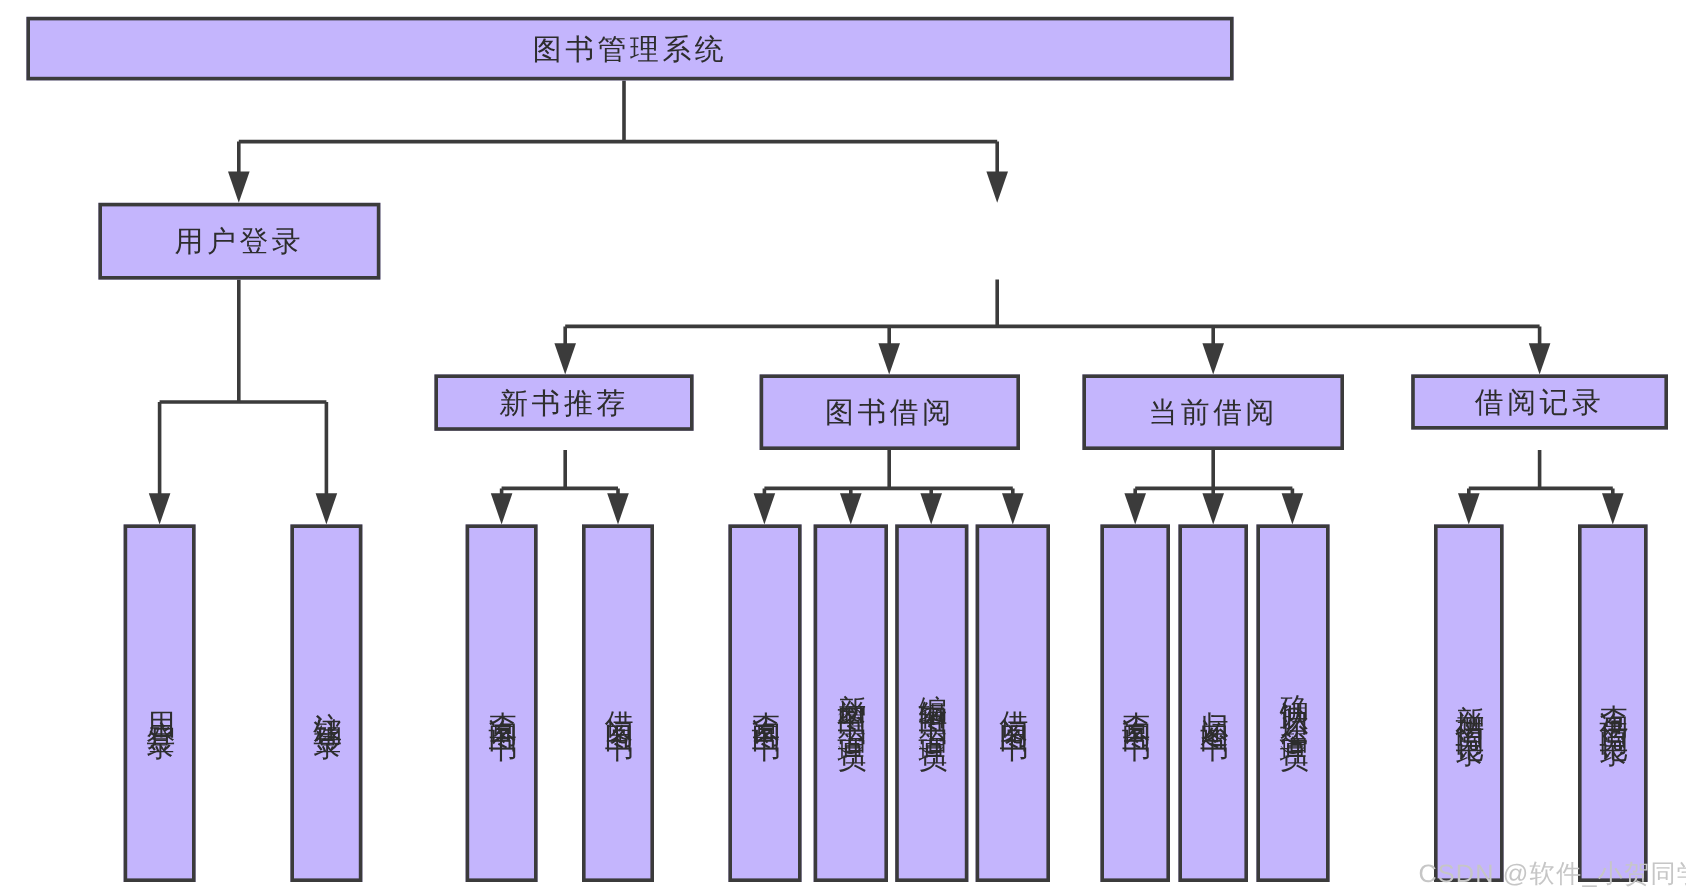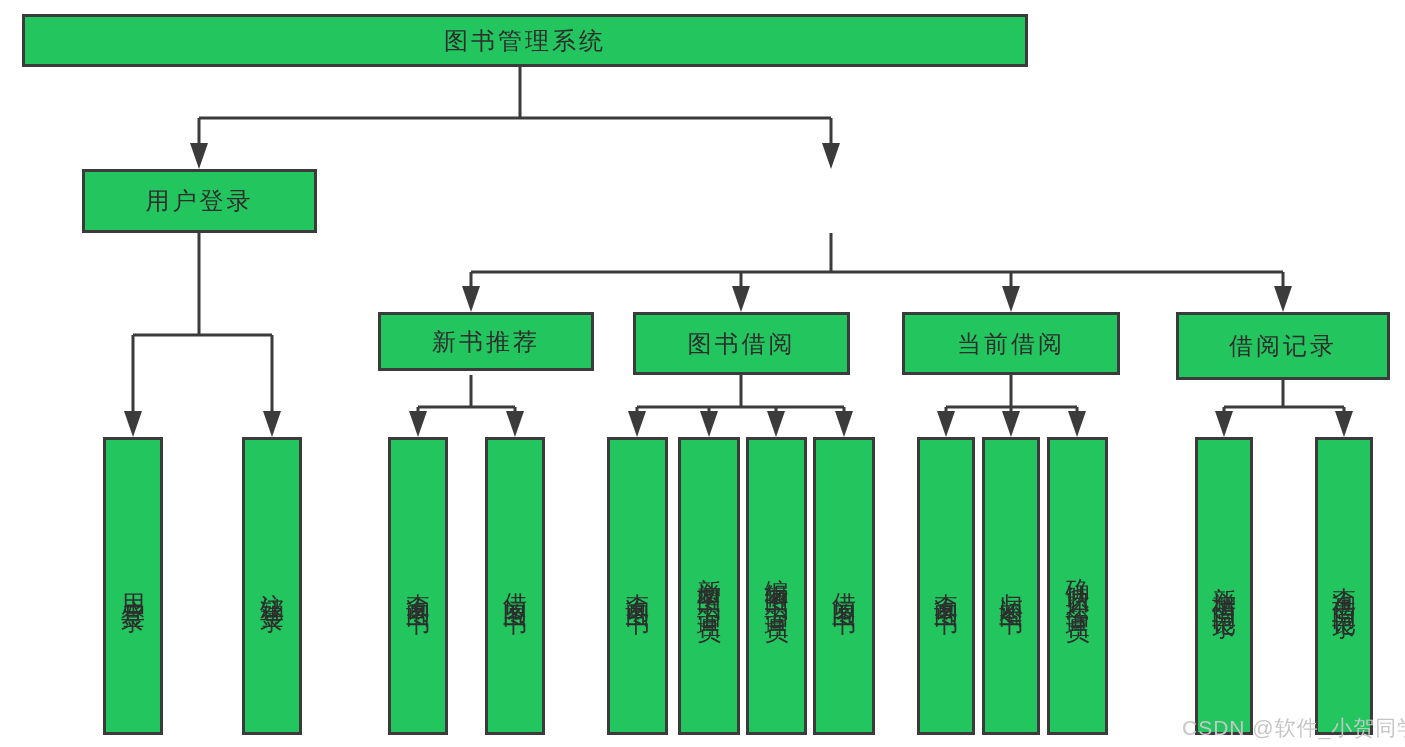--- a/index.html
+++ b/index.html
@@ -8,44 +8,44 @@
     width:1405px;height:747px;
     background:#ffffff;
     font-family:"Liberation Sans",sans-serif;
     overflow:hidden;
   }
   #wires{position:absolute;left:0;top:0;z-index:1;}
   .box{
     position:absolute;
     box-sizing:border-box;
     border:3px solid #3b3b3b;
-    background:#22c55e;
+    background:#c4b5fd;
     display:flex;
     align-items:center;
     justify-content:center;
     color:#2d2d2d;
     z-index:2;
   }
   .h-box{font-size:24px;letter-spacing:3px;white-space:nowrap;}
   .v-box span{
     writing-mode:vertical-rl;
     text-orientation:mixed;
     font-size:24px;
     letter-spacing:6px;
     line-height:1;
     white-space:nowrap;
   }
   
   #n-root          {left:22px;  top:14px;  width:1006px; height:53px;}
   #n-user-login    {left:82px;  top:169px; width:235px;  height:64px;}
   #n-book-mgmt     {left:711px; top:169px; width:240px;  height:64px;}
-  #n-new-book      {left:378px; top:312px; width:216px;  height:59px;}
+  #n-new-book      {left:362px; top:312px; width:216px;  height:47px;}
   #n-book-borrow   {left:633px; top:312px; width:217px;  height:63px;}
   #n-cur-borrow    {left:902px; top:312px; width:218px;  height:63px;}
-  #n-borrow-record {left:1176px;top:312px; width:214px;  height:68px;}
+  #n-borrow-record {left:1176px;top:312px; width:214px;  height:46px;}
   .leaf{top:437px;height:298px;}
   #l-0 {left:103px; width:60px;}
   #l-1 {left:242px; width:60px;}
   #l-2 {left:388px; width:60px;}
   #l-3 {left:485px; width:60px;}
   #l-4 {left:607px; width:61px;}
   #l-5 {left:678px; width:62px;}
   #l-6 {left:746px; width:61px;}
   #l-7 {left:813px; width:62px;}
   #l-8 {left:917px; width:58px;}

